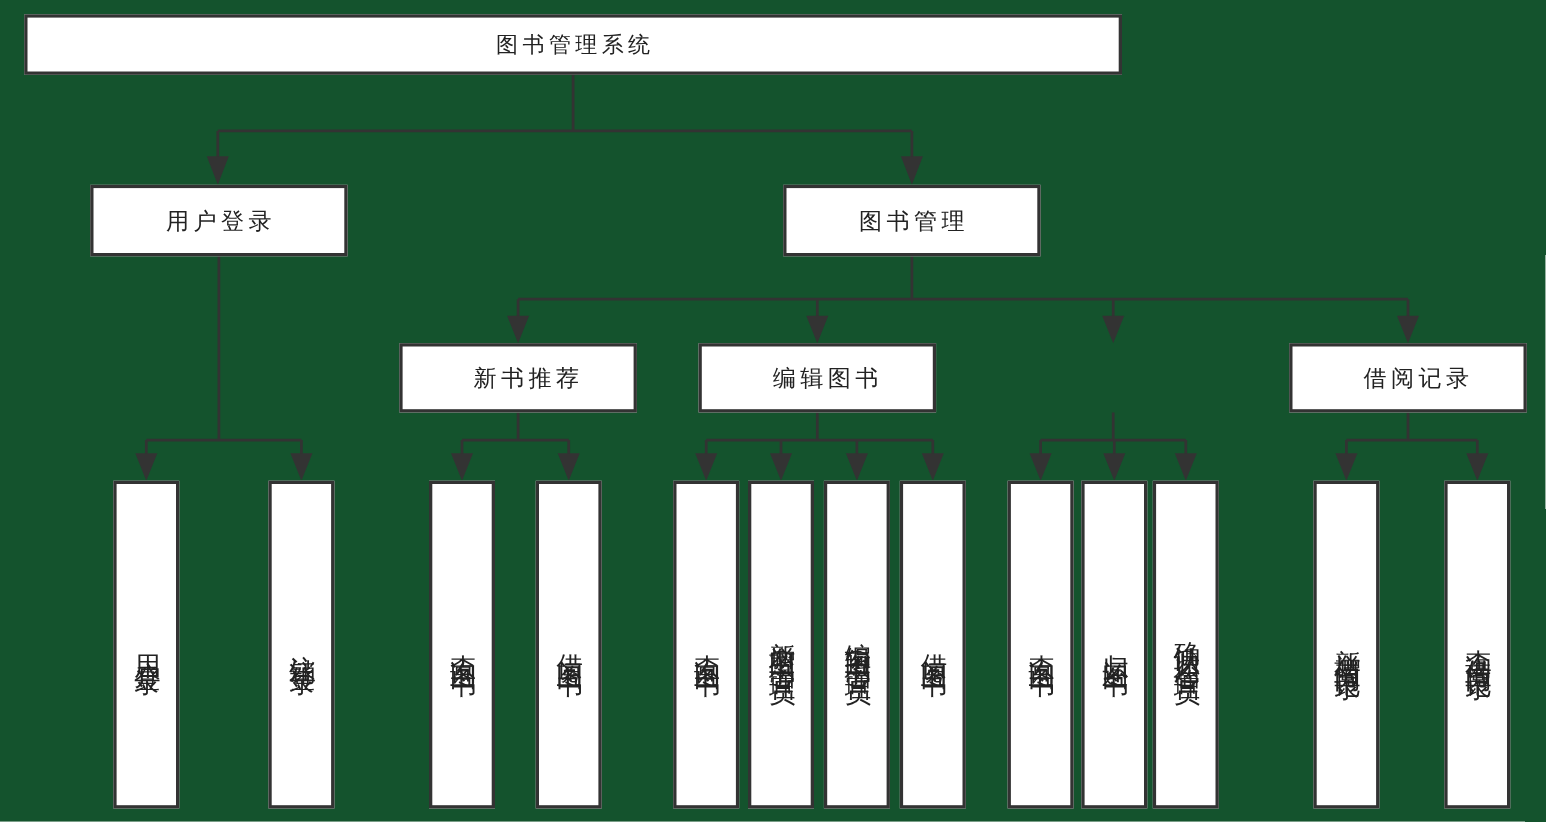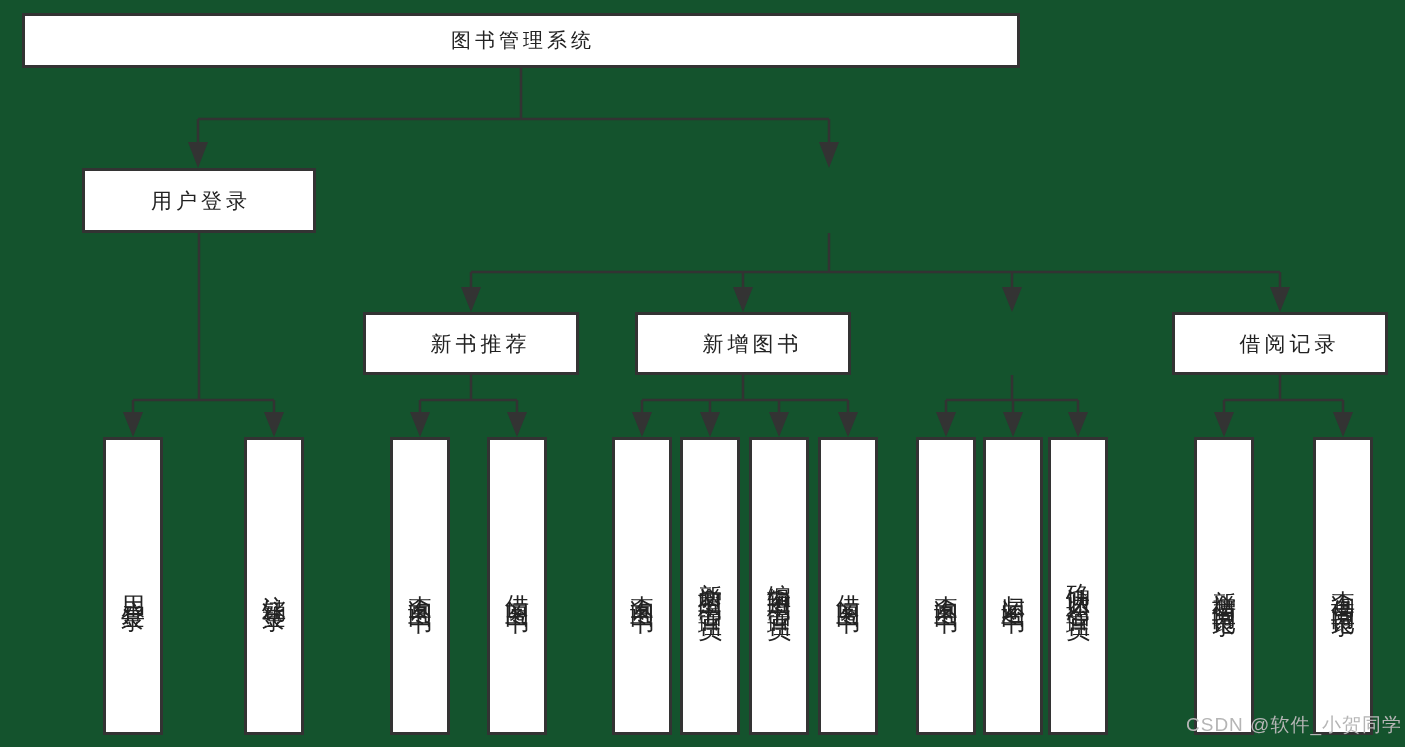--- a/index.html
+++ b/index.html
@@ -129,23 +129,24 @@
       <polygon points="1003,412 1023,412 1013,437"></polygon>
       <polygon points="1068,412 1088,412 1078,437"></polygon>
       <polygon points="1214,412 1234,412 1224,437"></polygon>
       <polygon points="1333,412 1353,412 1343,437"></polygon>
     </g>
   </svg>
 
   <div class="box root">图书管理系统</div>
 
   <div class="box l2" style="left:82px;">用户登录</div>
+  <div class="box l2" style="left:712px;">图书管理</div>
 
   <div class="box l3" style="left:363px;">新书推荐</div>
-  <div class="box l3" style="left:635px;">新增图书</div>
+  <div class="box l3" style="left:635px;">编辑图书</div>
   <div class="box l3" style="left:1172px;">借阅记录</div>
 
   <div class="vbox" style="left:103px;">
     <span class="vtext">用户登录</span>
   </div>
   <div class="vbox" style="left:244px;">
     <span class="vtext">注销登录</span>
   </div>
 
   <div class="vbox" style="left:390px;">
@@ -178,15 +179,14 @@
     <span class="vtext">确认归还（管理员）</span>
   </div>
 
   <div class="vbox" style="left:1194px;">
     <span class="vtext">新增借阅记录</span>
   </div>
   <div class="vbox" style="left:1313px;">
     <span class="vtext">查询借阅记录</span>
   </div>
 
-  <div id="watermark">CSDN @软件_小贺同学</div>
 
 </div>
 
 </body></html>

